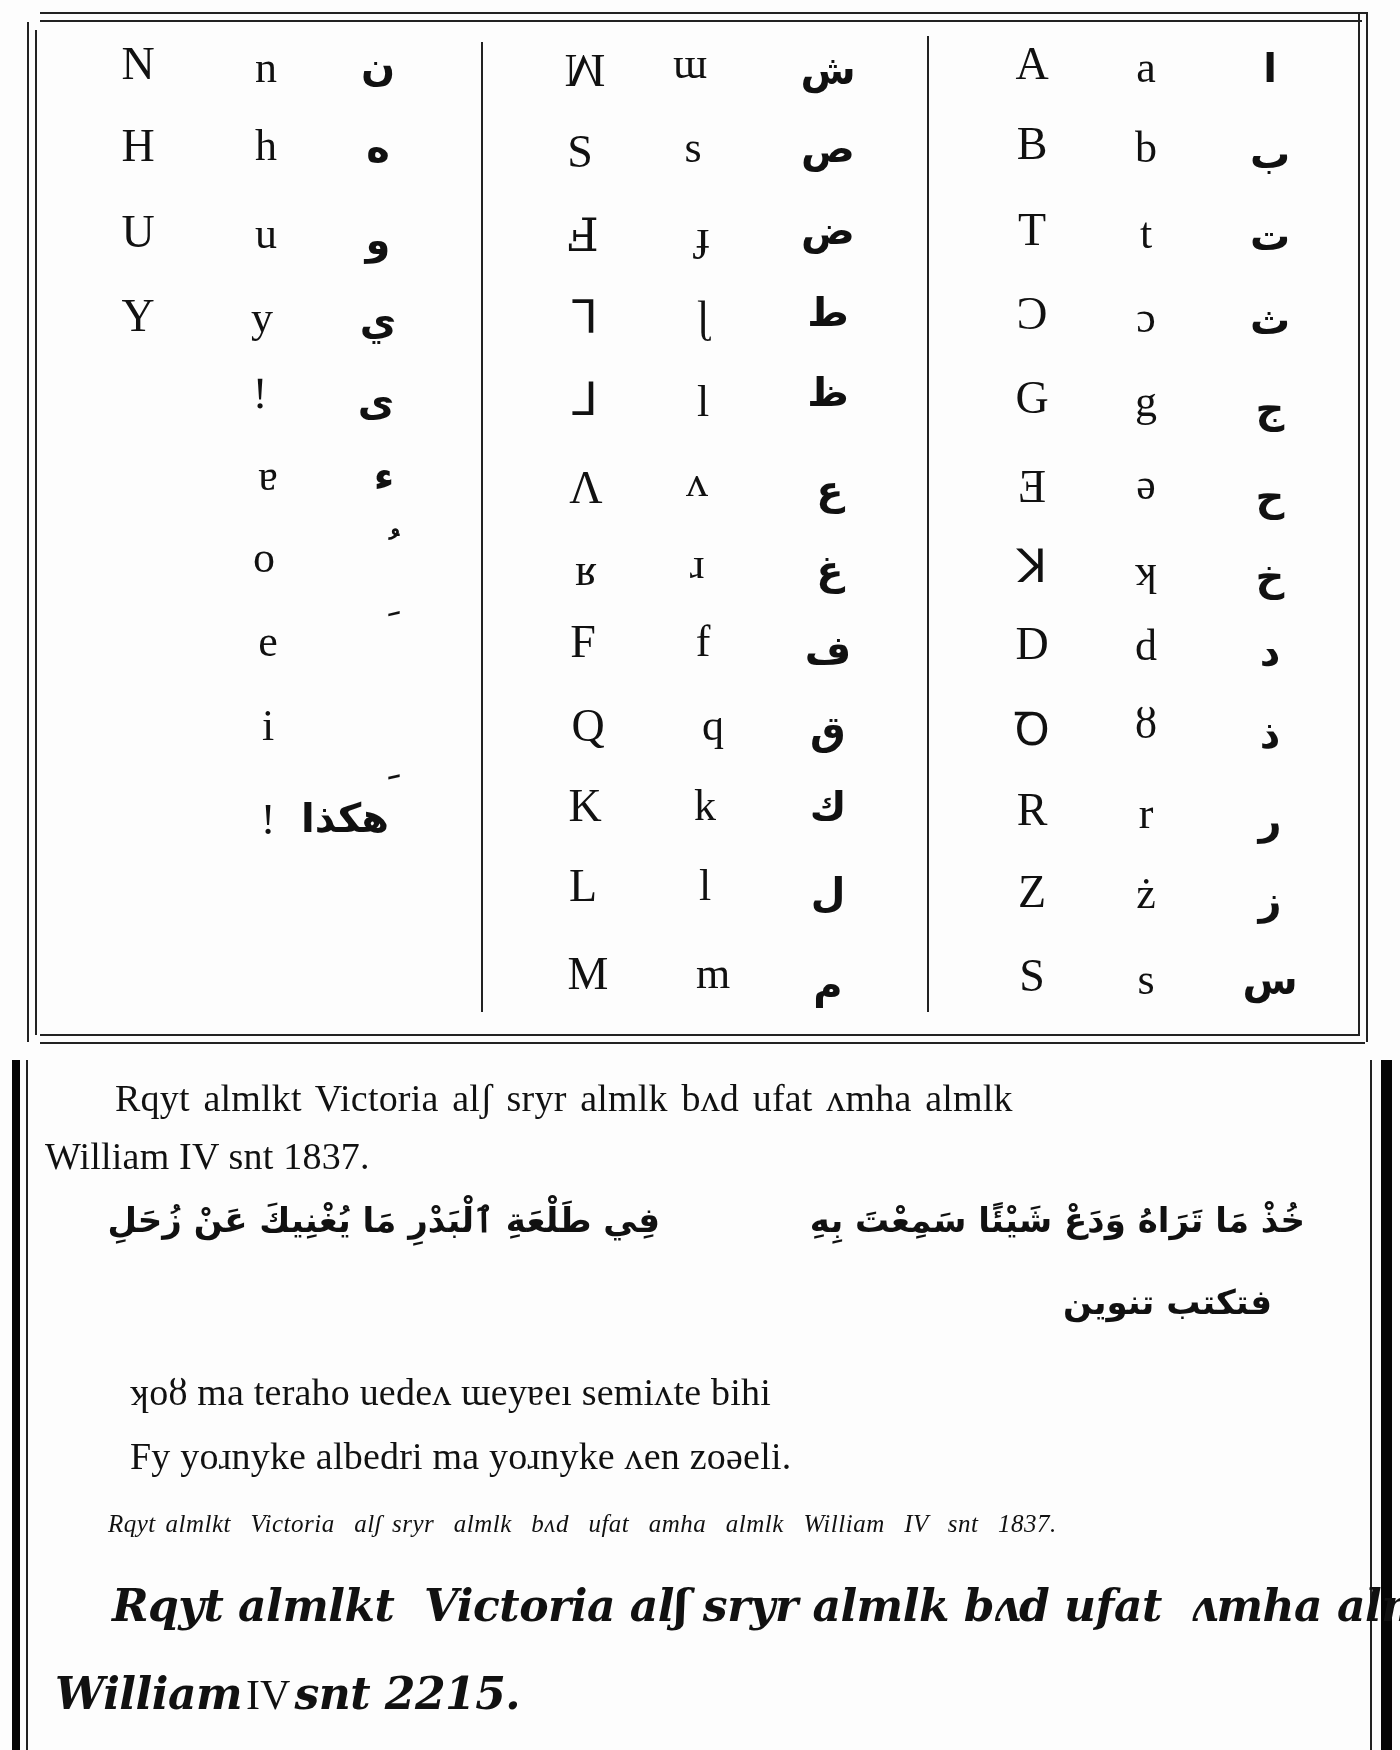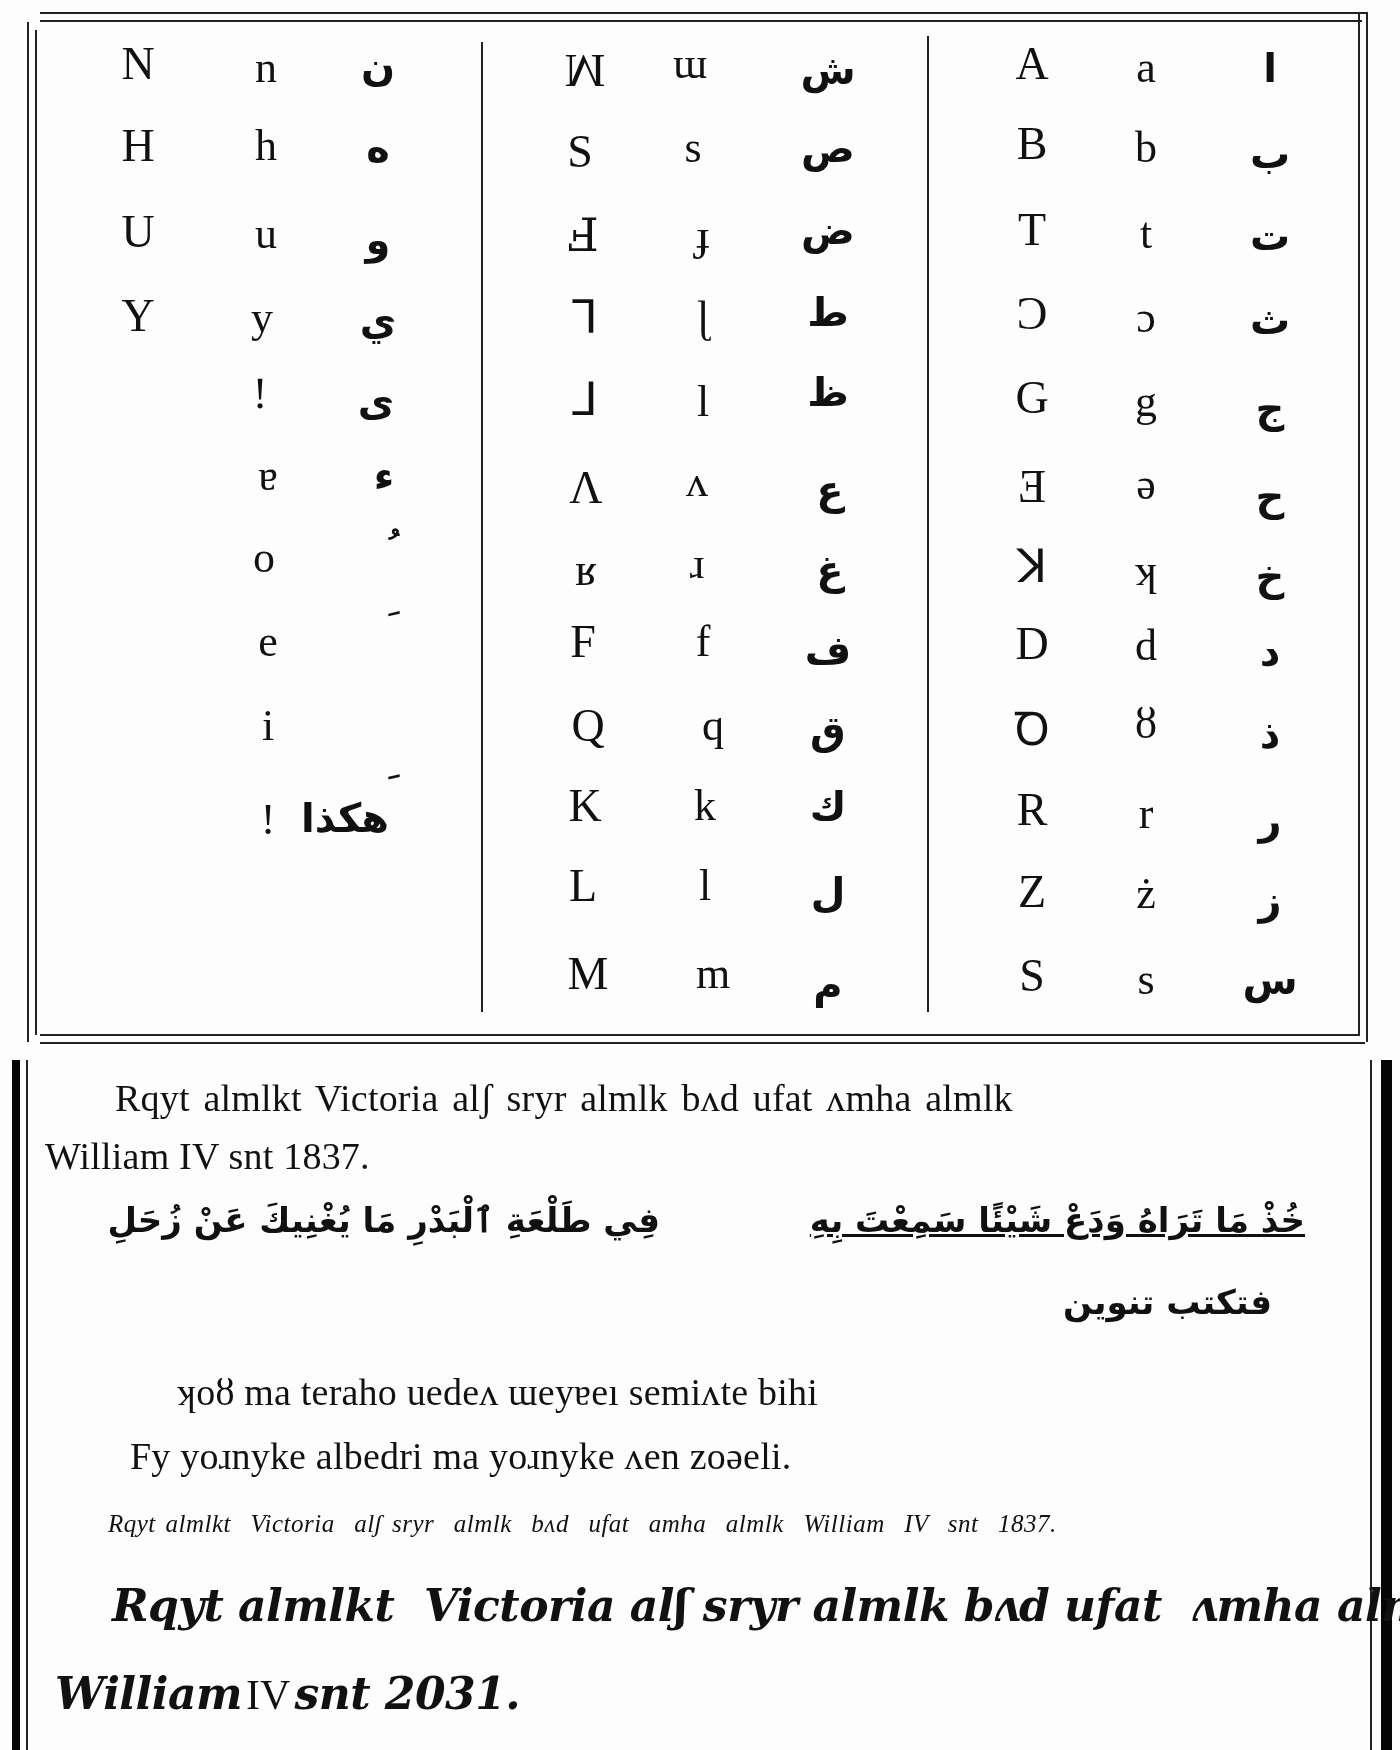--- a/index.html
+++ b/index.html
@@ -197,28 +197,28 @@
 
   <div class="vline thick" style="left:12px; top:1060px; width:8px; height:690px;"></div>
   <div class="vline" style="left:26px; top:1060px; width:1.5px; height:690px;"></div>
 
   <div class="vline" style="left:1370px; top:1060px; width:1.5px; height:690px;"></div>
   <div class="vline thick" style="left:1381px; top:1060px; width:11px; height:690px;"></div>
 
   <div class="para serif-big" style="left:115px; top:1070px; white-space:nowrap; word-spacing:4px;">Rqyt almlkt Victoria alʃ sryr almlk bʌd ufat ʌmha almlk</div>
   <div class="para serif-big" style="left:45px; top:1128px; white-space:nowrap;">William IV snt 1837.</div>
 
-  <div class="arabic-verse" style="right:95px; top:1200px;text-decoration:underline;">خُذْ مَا تَرَاهُ وَدَعْ شَيْئًا سَمِعْتَ بِهِ</div>
+  <div class="arabic-verse" style="right:95px; top:1200px;">خُذْ مَا تَرَاهُ وَدَعْ شَيْئًا سَمِعْتَ بِهِ</div>
   <div class="arabic-verse" style="right:740px; top:1200px;">فِي طَلْعَةِ ٱلْبَدْرِ مَا يُغْنِيكَ عَنْ زُحَلِ</div>
   <div class="arabic-verse" style="right:128px; top:1282px;">فتكتب تنوين</div>
 
-  <div class="para serif-big" style="left:130px; top:1364px; white-space:nowrap;margin-left:47px;">ʞoȣ ma teraho uedeʌ ɯeyɐeı semiʌte bihi</div>
+  <div class="para serif-big" style="left:130px; top:1364px; white-space:nowrap;">ʞoȣ ma teraho uedeʌ ɯeyɐeı semiʌte bihi</div>
   <div class="para serif-big" style="left:130px; top:1428px; white-space:nowrap;">Fy yoɹnyke albedri ma yoɹnyke ʌen zoəeli.</div>
 
   <div class="para italic-small" style="left:108px; top:1510px; white-space:pre; word-spacing:3px;">Rqyt almlkt  Victoria  alʃ sryr  almlk  bʌd  ufat  amha  almlk  William  IV  snt  1837.</div>
 
   <div class="para script" style="left:112px; top:1580px; white-space:pre;">Rqyt almlkt  Victoria alʃ sryr almlk bʌd ufat  ʌmha almlk</div>
   <div class="para" style="left:55px; top:1668px; white-space:nowrap;">
     <span class="script">William</span>
     <span style="font-size:42px; font-family:'Liberation Serif', serif;">IV</span>
-    <span class="script">snt 2031.</span>
+    <span class="script">snt 2215.</span>
   </div>
 </div>
 
 </body></html>

